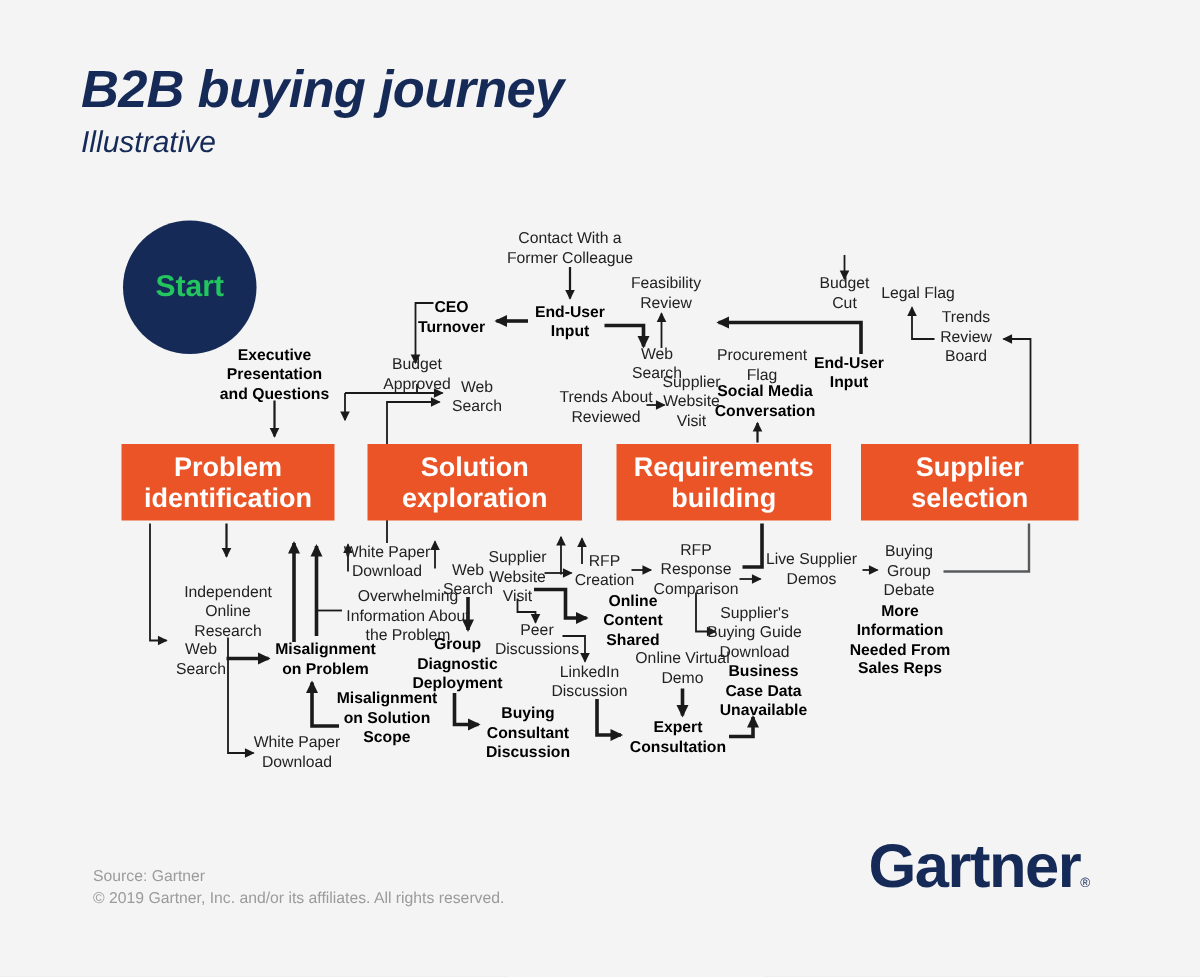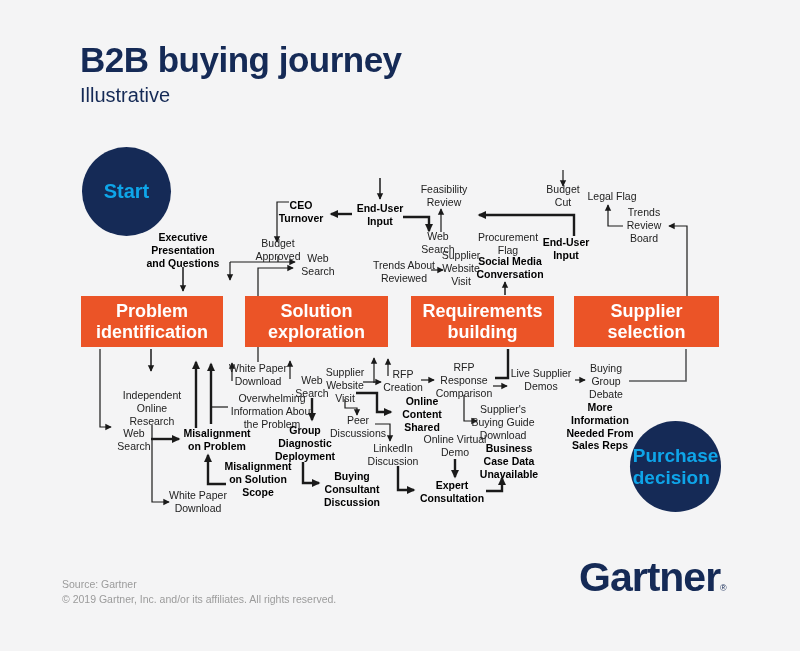--- a/index.html
+++ b/index.html
@@ -9,24 +9,24 @@
   .ln{fill:none;stroke:var(--line,#1a1a1a);stroke-width:1.2px;}
   .md{fill:none;stroke:var(--line,#1a1a1a);stroke-width:1.5px;}
   .tk{fill:none;stroke:var(--line,#1a1a1a);stroke-width:2.4px;}
   .gy{fill:none;stroke:var(--grayline,#58595b);stroke-width:1.6px;}
   .n{position:absolute;transform:translate(-50%,-50%);text-align:center;z-index:3;
      font-size:10.5px;line-height:1.22;color:#222;white-space:pre-line;width:max-content;}
   .n.b{font-weight:700;color:#000;}
   .stage{position:absolute;top:296px;height:51px;z-index:2;background:var(--orange,#eb5427);
      color:#fff;font-weight:700;font-size:18px;line-height:1.15;white-space:pre-line;
      display:flex;align-items:center;justify-content:center;text-align:center;}
-  .bubble{position:absolute;z-index:2;background:var(--navy,#152a56);color:#0ea5e9;border-radius:50%;
+  .bubble{position:absolute;z-index:2;background:var(--navy,#152a56);color:#22c55e;border-radius:50%;
      font-weight:700;line-height:1.15;white-space:pre-line;
-     display:flex;align-items:center;justify-content:center;text-align:left;}
-  .title-wrap{position:absolute;left:80px;top:40px;z-index:3;}
+     display:flex;align-items:center;justify-content:center;text-align:right;}
+  .title-wrap{position:absolute;left:54px;top:40px;z-index:3;font-style:italic;}
   .h1{font-size:35px;font-weight:700;color:var(--navy,#152a56);letter-spacing:-0.5px;}
   .h2{font-size:20px;font-weight:400;color:var(--navy,#152a56);margin-top:4px;}
   .src{position:absolute;left:62px;top:578px;font-size:10.5px;color:#9b9b9b;z-index:3;}
   .cpy{position:absolute;left:62px;top:593px;font-size:10.5px;color:#9b9b9b;z-index:3;}
   .logo{position:absolute;left:579px;top:554px;font-size:41px;font-weight:700;z-index:3;
         color:var(--navy,#152a56);letter-spacing:-1px;}
   .logo .reg{font-size:9px;font-weight:400;vertical-align:baseline;}
 </style>
 </head>
 <body>
@@ -88,32 +88,32 @@
     <polyline class="tk" points="455,459 455,477" marker-end="url(#ahl)"></polyline>
     <polyline class="tk" points="486,491 502,491 502,478" marker-end="url(#ahl)"></polyline>
   </svg>
 
   <div class="title-wrap">
     <div class="h1">B2B buying journey</div>
     <div class="h2">Illustrative</div>
   </div>
 
   <div class="bubble" style="left:82px;top:147px;width:89px;height:89px;font-size:20px">Start</div>
-  <div class="bubble" style="left:630px;top:421px;width:91px;height:91px;font-size:19px">Purchase
-decision</div>
 
   <div class="stage" style="left:81px;width:142px">Problem
 identification</div>
   <div class="stage" style="left:411px;width:143px">Requirements
 building</div>
   <div class="stage" style="left:245px;width:143px">Solution
 exploration</div>
   <div class="stage" style="left:574px;width:145px">Supplier
 selection</div>
 
+  <div class="n" style="left:380px;top:166px">Contact With a
+Former Colleague</div>
   <div class="n b" style="left:380px;top:215px">End-User
 Input</div>
   <div class="n b" style="left:301px;top:212px">CEO
 Turnover</div>
   <div class="n" style="left:278px;top:250px">Budget
 Approved</div>
   <div class="n" style="left:444px;top:196px">Feasibility
 Review</div>
   <div class="n" style="left:438px;top:243px">Web
 Search</div>

